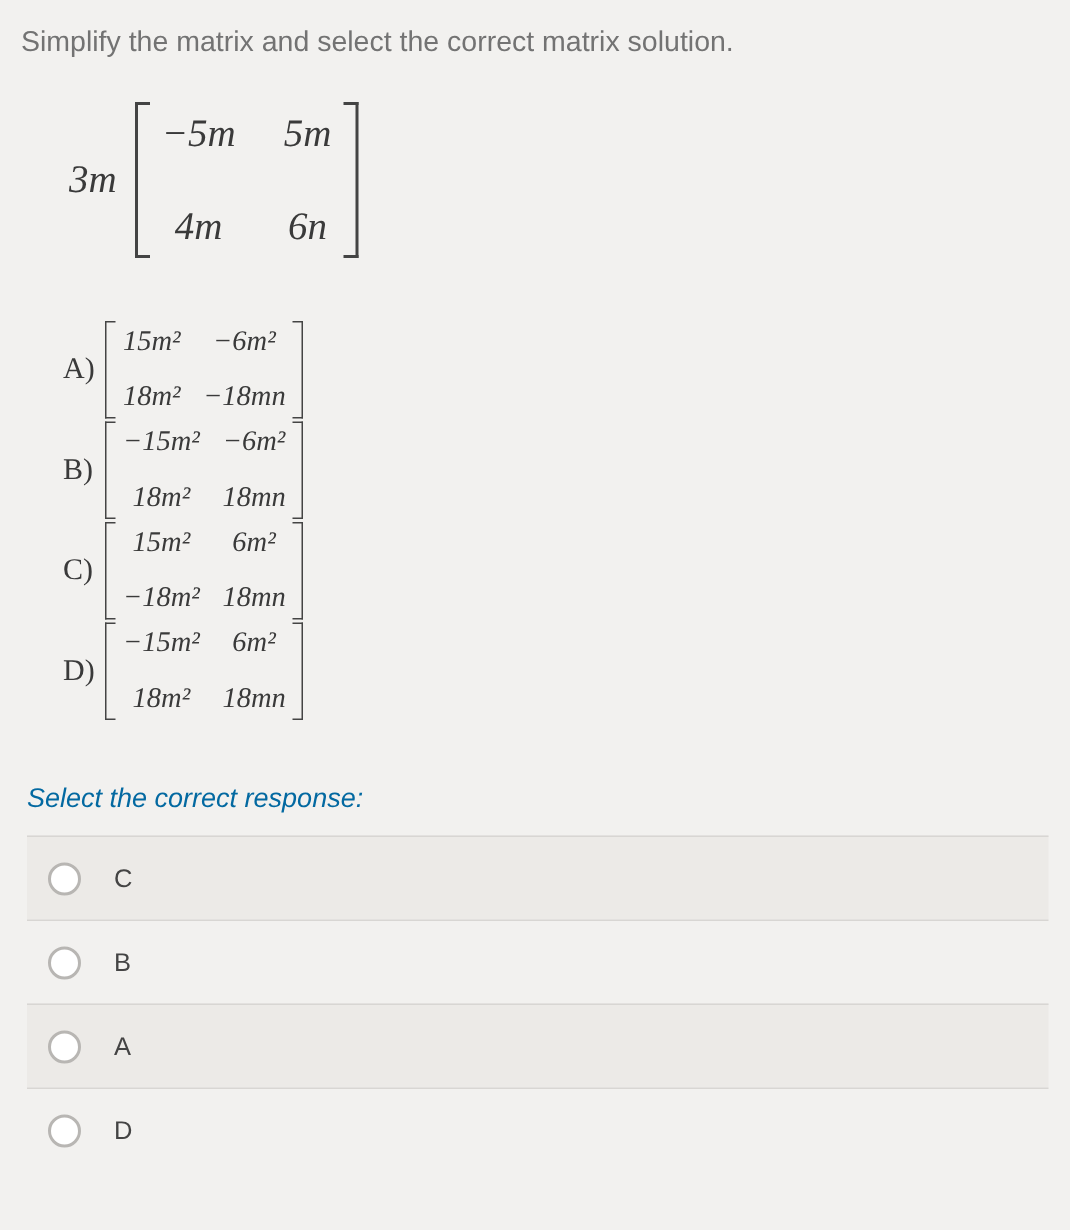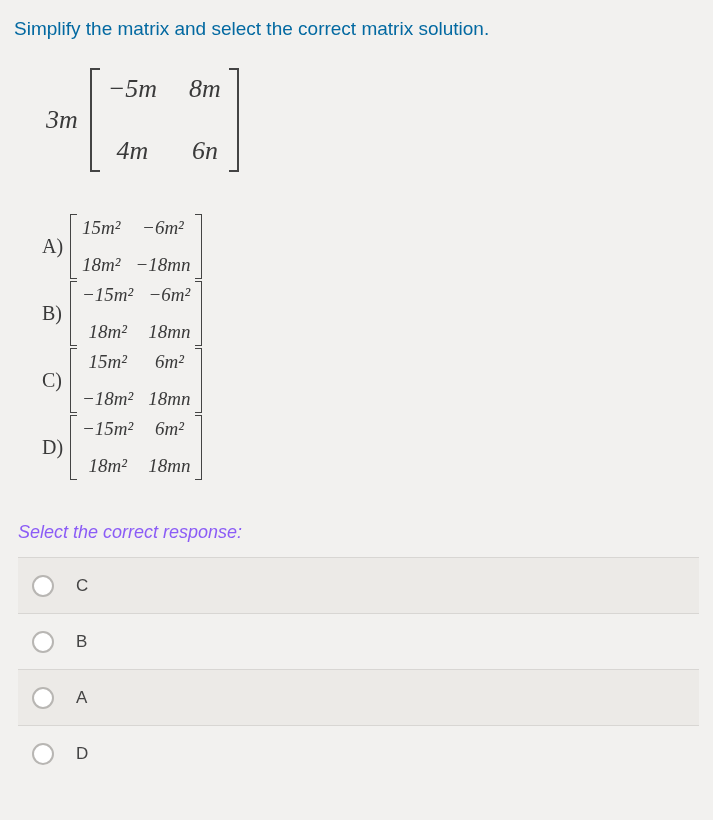--- a/index.html
+++ b/index.html
@@ -7,21 +7,21 @@
     width: 713px;
     height: 820px;
     background: #f2f1ef;
     font-family: Arial, Helvetica, sans-serif;
     color: #3a3a3a;
     padding: 18px 14px 0 14px;
     position: relative;
   }
   .prompt {
     font-size: 19px;
-    color: #0369a1;
+    color: #737373;
     margin-bottom: 28px;
   }
   .main-matrix {
     margin-left: 32px;
     margin-bottom: 42px;
     font-family: "Times New Roman", serif;
     font-size: 26px;
     font-style: italic;
     display: flex;
     align-items: center;
@@ -69,21 +69,21 @@
     row-gap: 2px;
     padding: 3px 5px;
     gap: 15px;
   }
   .small-matrix .bracket-l, .small-matrix .bracket-r {
     width: 7px;
     border-width: 1.5px;
   }
   .select-prompt {
     font-size: 18px;
-    color: #8b5cf6;
+    color: #0369a1;
     font-style: italic;
     margin-top: 42px;
     margin-left: 4px;
     margin-bottom: 14px;
   }
   .response-list {
     margin-left: 4px;
   }
   .response-item {
     height: 56px;
@@ -113,21 +113,21 @@
 <body>
 
 <div class="prompt">Simplify the matrix and select the correct matrix solution.</div>
 
 <div class="main-matrix">
   <span class="scalar">3m</span>
   <span class="matrix">
     <span class="bracket-l"></span>
     <span class="matrix-body">
       <span class="cell">−5m</span>
-      <span class="cell">8m</span>
+      <span class="cell">5m</span>
       <span class="cell">4m</span>
       <span class="cell">6n</span>
     </span>
     <span class="bracket-r"></span>
   </span>
 </div>
 
 <div class="options">
   <div class="opt-row">
     <span class="opt-label">A)</span>

